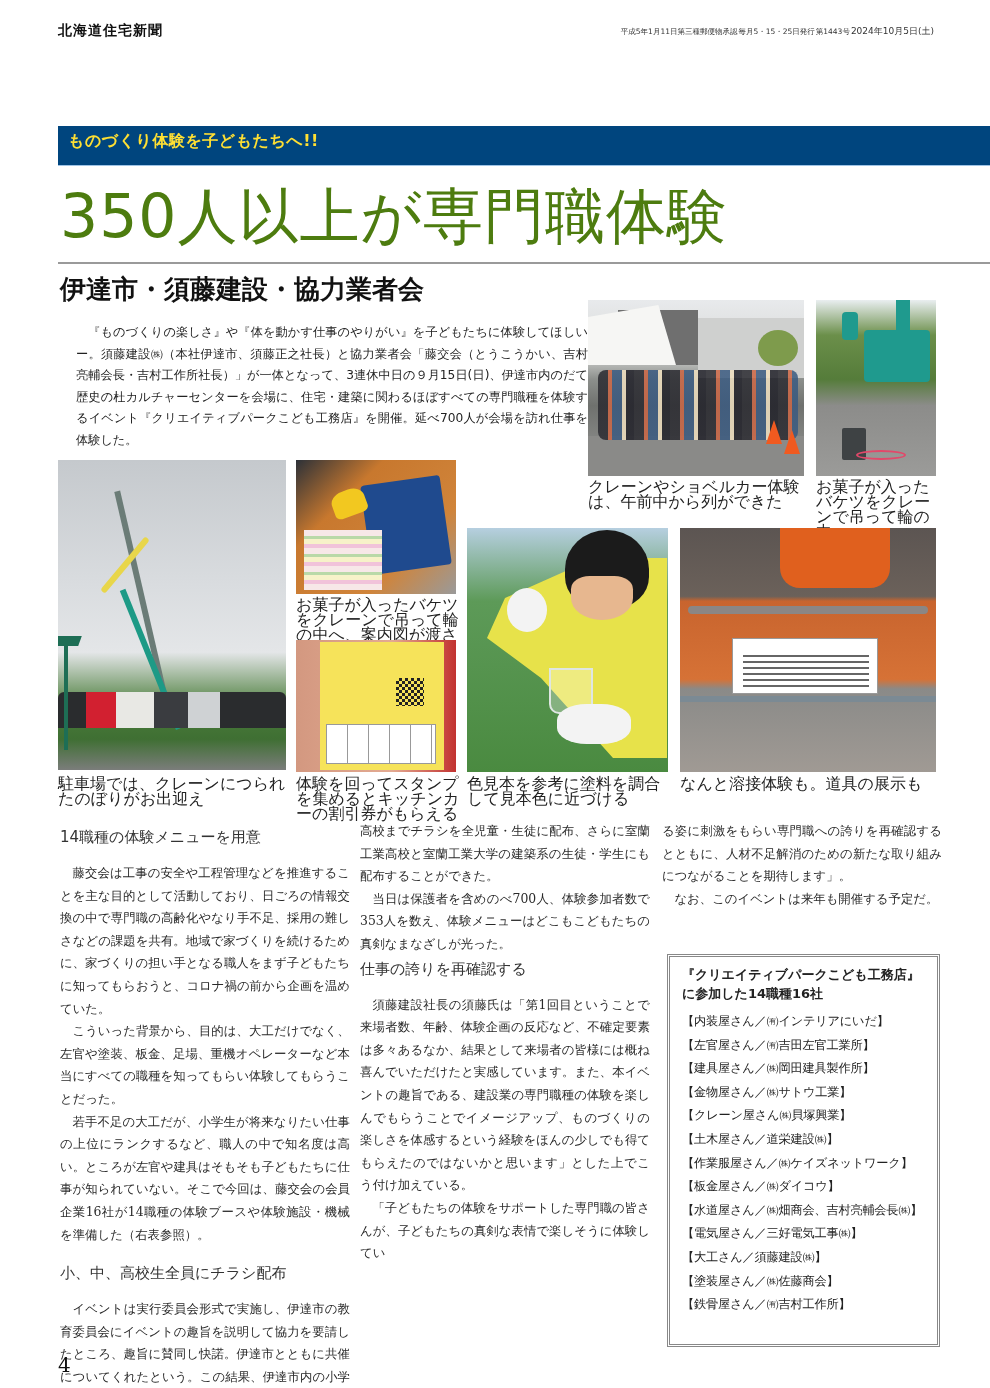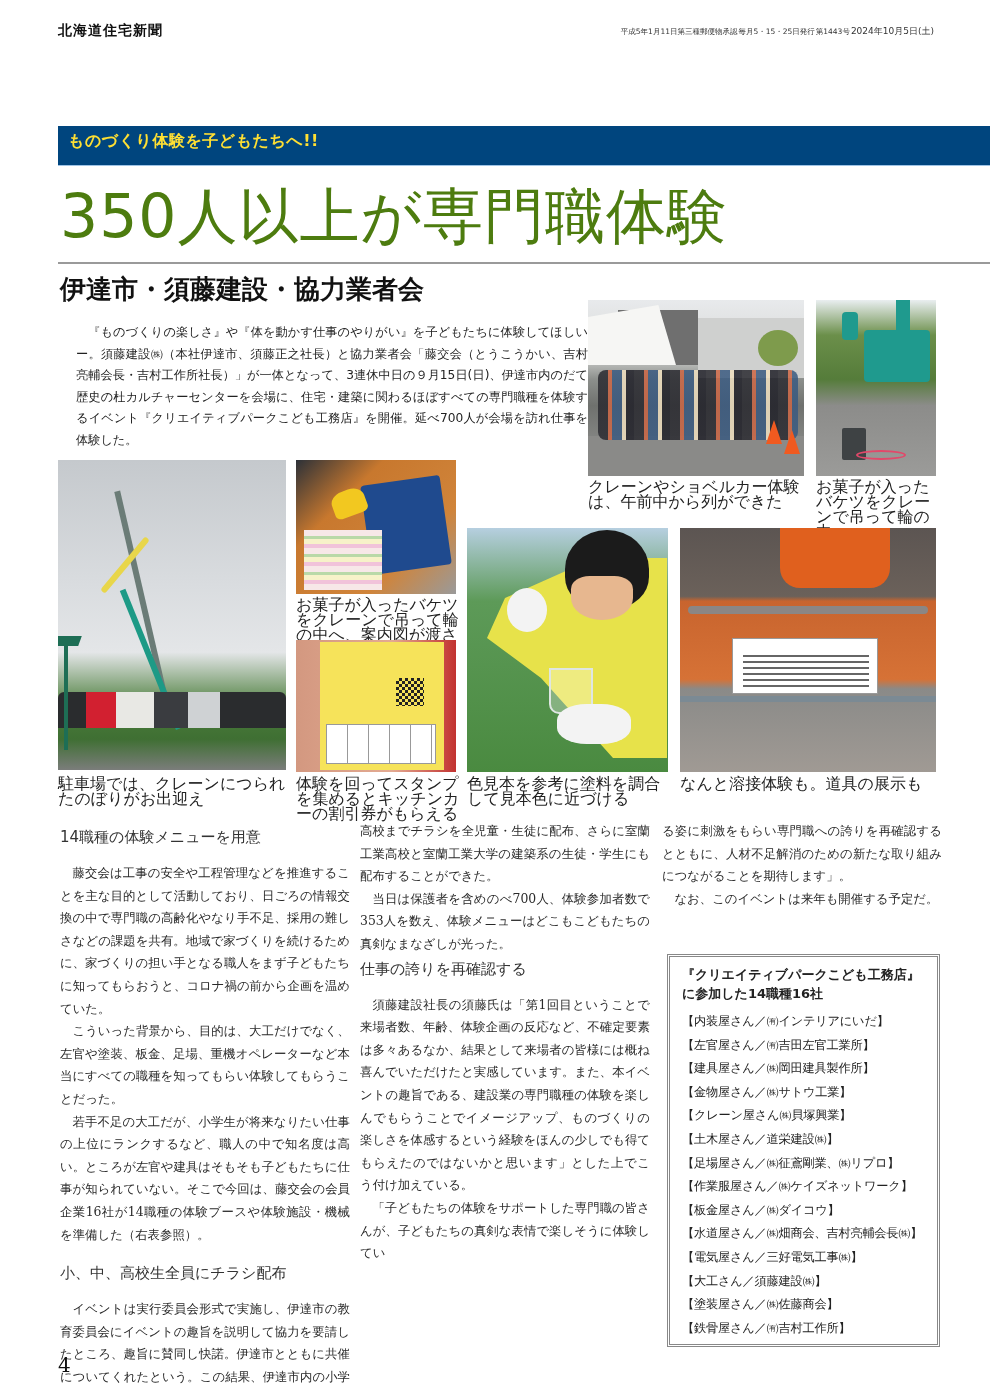--- a/index.html
+++ b/index.html
@@ -198,21 +198,20 @@
     <div>『クリエイティブパークこども工務店』</div>
     <div>に参加した14職種16社</div>
   </div>
   <ul>
     <li>【内装屋さん／㈲インテリアにいだ】</li>
     <li>【左官屋さん／㈲吉田左官工業所】</li>
     <li>【建具屋さん／㈱岡田建具製作所】</li>
     <li>【金物屋さん／㈱サトウ工業】</li>
     <li>【クレーン屋さん㈱貝塚興業】</li>
     <li>【土木屋さん／道栄建設㈱】</li>
-    <li>【足場屋さん／㈱征鳶剛業、㈱リプロ】</li>
     <li>【作業服屋さん／㈱ケイズネットワーク】</li>
     <li>【板金屋さん／㈱ダイコウ】</li>
     <li>【水道屋さん／㈱畑商会、吉村亮輔会長㈱】</li>
     <li>【電気屋さん／三好電気工事㈱】</li>
     <li>【大工さん／須藤建設㈱】</li>
     <li>【塗装屋さん／㈱佐藤商会】</li>
     <li>【鉄骨屋さん／㈲吉村工作所】</li>
   </ul>
 </div>
 

